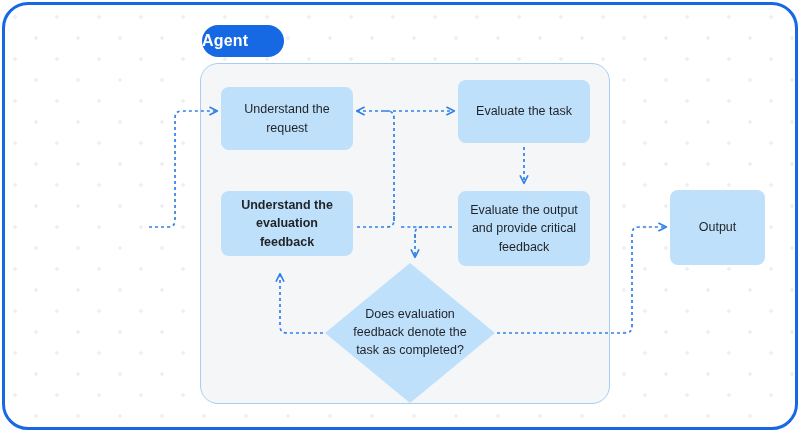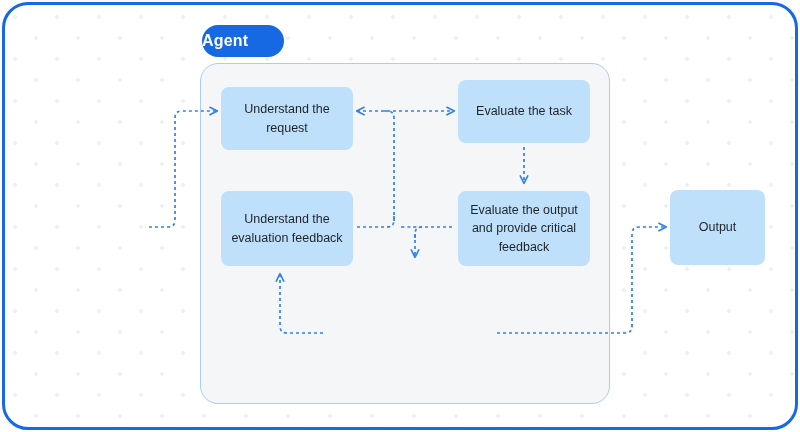--- a/index.html
+++ b/index.html
@@ -74,21 +74,21 @@
     display: flex;
     align-items: center;
     justify-content: center;
     padding: 4px 8px;
     z-index: 4;
   }
 
   .node-nl      { left: 44px;  top: 185px; width: 100px; height: 75px; }
   .node-und-req { left: 216px; top: 75px;  width: 132px; height: 63px; margin-top: 7px; }
   .node-exec    { left: 453px; top: 75px;  width: 132px; height: 63px; }
-  .node-und-fb  { left: 216px; top: 186px; width: 132px; height: 75px; }
+  .node-und-fb  { left: 216px; top: 186px; width: 132px; height: 65px; font-weight: bold; }
   .node-eval    { left: 453px; top: 186px; width: 132px; height: 75px; align-items: center; }
   .node-output  { left: 665px; top: 185px; width: 95px;  height: 75px; align-items: center; }
 
   
   .diamond-wrap {
     position: absolute;
     left: 320px; top: 258px;
     width: 170px; height: 140px;
     z-index: 4;
   }
@@ -180,15 +180,19 @@
     </div>
 
     <div class="node node-eval">
       <span>Evaluate the output and provide critical feedback</span>
     </div>
 
     <div class="node node-output">
       <span>Output</span>
     </div>
 
+    <div class="diamond-wrap">
+      <div class="diamond-shape"></div>
+      <div class="diamond-text">Does evaluation feedback denote the task as completed?</div>
+    </div>
 
   </div>
 </div>
 
 </body></html>

